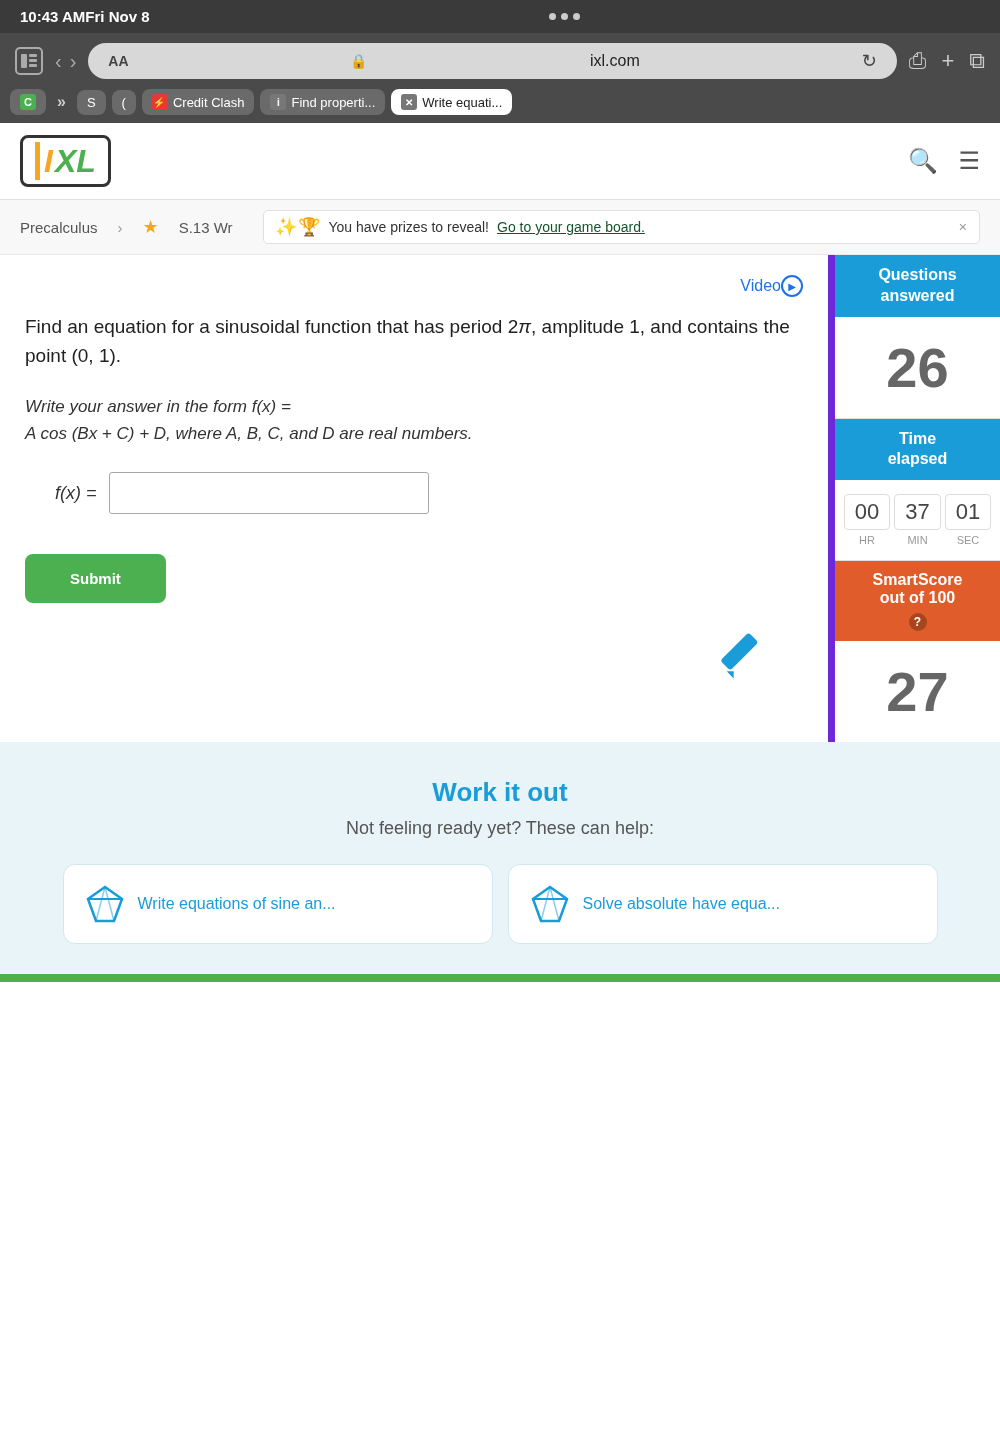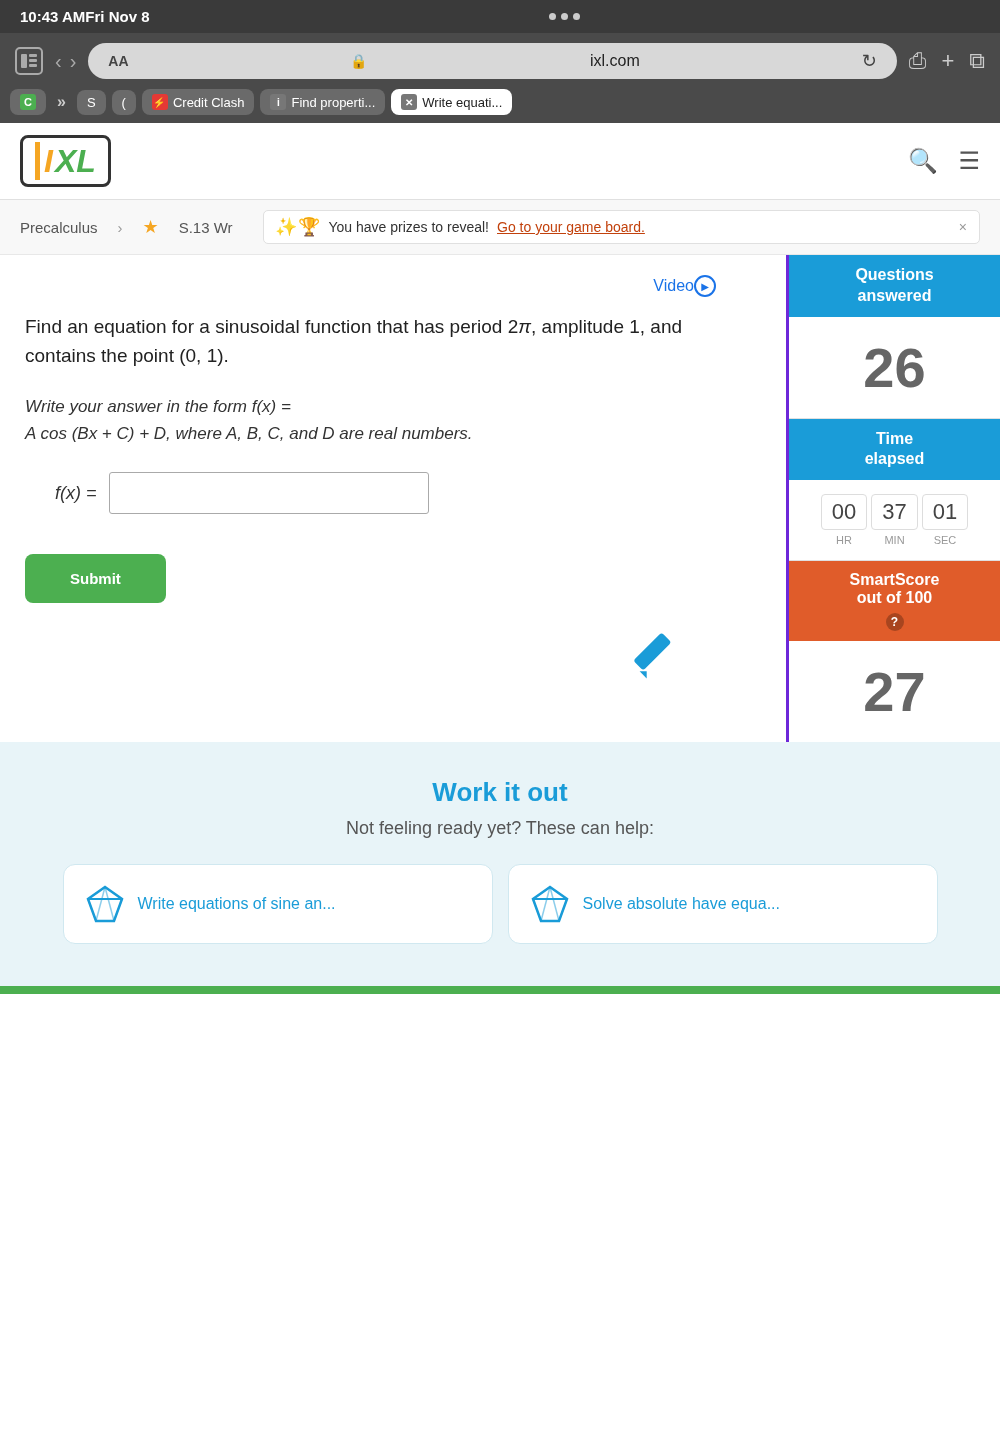--- a/index.html
+++ b/index.html
@@ -116,41 +116,40 @@
       padding: 5px 12px;
       display: flex;
       align-items: center;
       gap: 8px;
       font-size: 14px;
       color: #333;
       margin-left: 10px;
       flex: 1;
     }
     .prize-banner .trophy { font-size: 18px; }
-    .prize-banner .link { color: #c2410c; text-decoration: underline; }
+    .prize-banner .link { color: #14532d; text-decoration: underline; }
     .prize-banner .close-x { color: #999; margin-left: auto; cursor: pointer; }
 
     
     .main-content {
       display: flex;
       background: #fff;
     }
 
     
     .question-panel {
       flex: 1;
       padding: 20px 25px;
     }
 
     
     .stats-panel {
-      width: 214px;
-      border-left: 3px solid #6d28d9;
+      width: 172px;
+      border-left: 7px solid #6d28d9;
       flex-shrink: 0;
-      margin-left: 45px;
     }
 
     
     .video-link {
       text-align: right;
       color: #1a73e8;
       font-size: 16px;
       margin-bottom: 15px;
       display: flex;
       justify-content: flex-end;
@@ -312,21 +311,21 @@
     .pencil-area {
       display: flex;
       justify-content: flex-end;
       padding: 20px 30px;
       margin-top: 10px;
     }
 
     
     .work-section {
       background: #e8f4f8;
-      padding: 35px 20px 42px;
+      padding: 35px 20px 30px;
       text-align: center;
     }
     .work-title {
       font-size: 26px;
       color: #1a9cd8;
       font-weight: 700;
       margin-bottom: 10px;
     }
     .work-subtitle {
       font-size: 18px;

